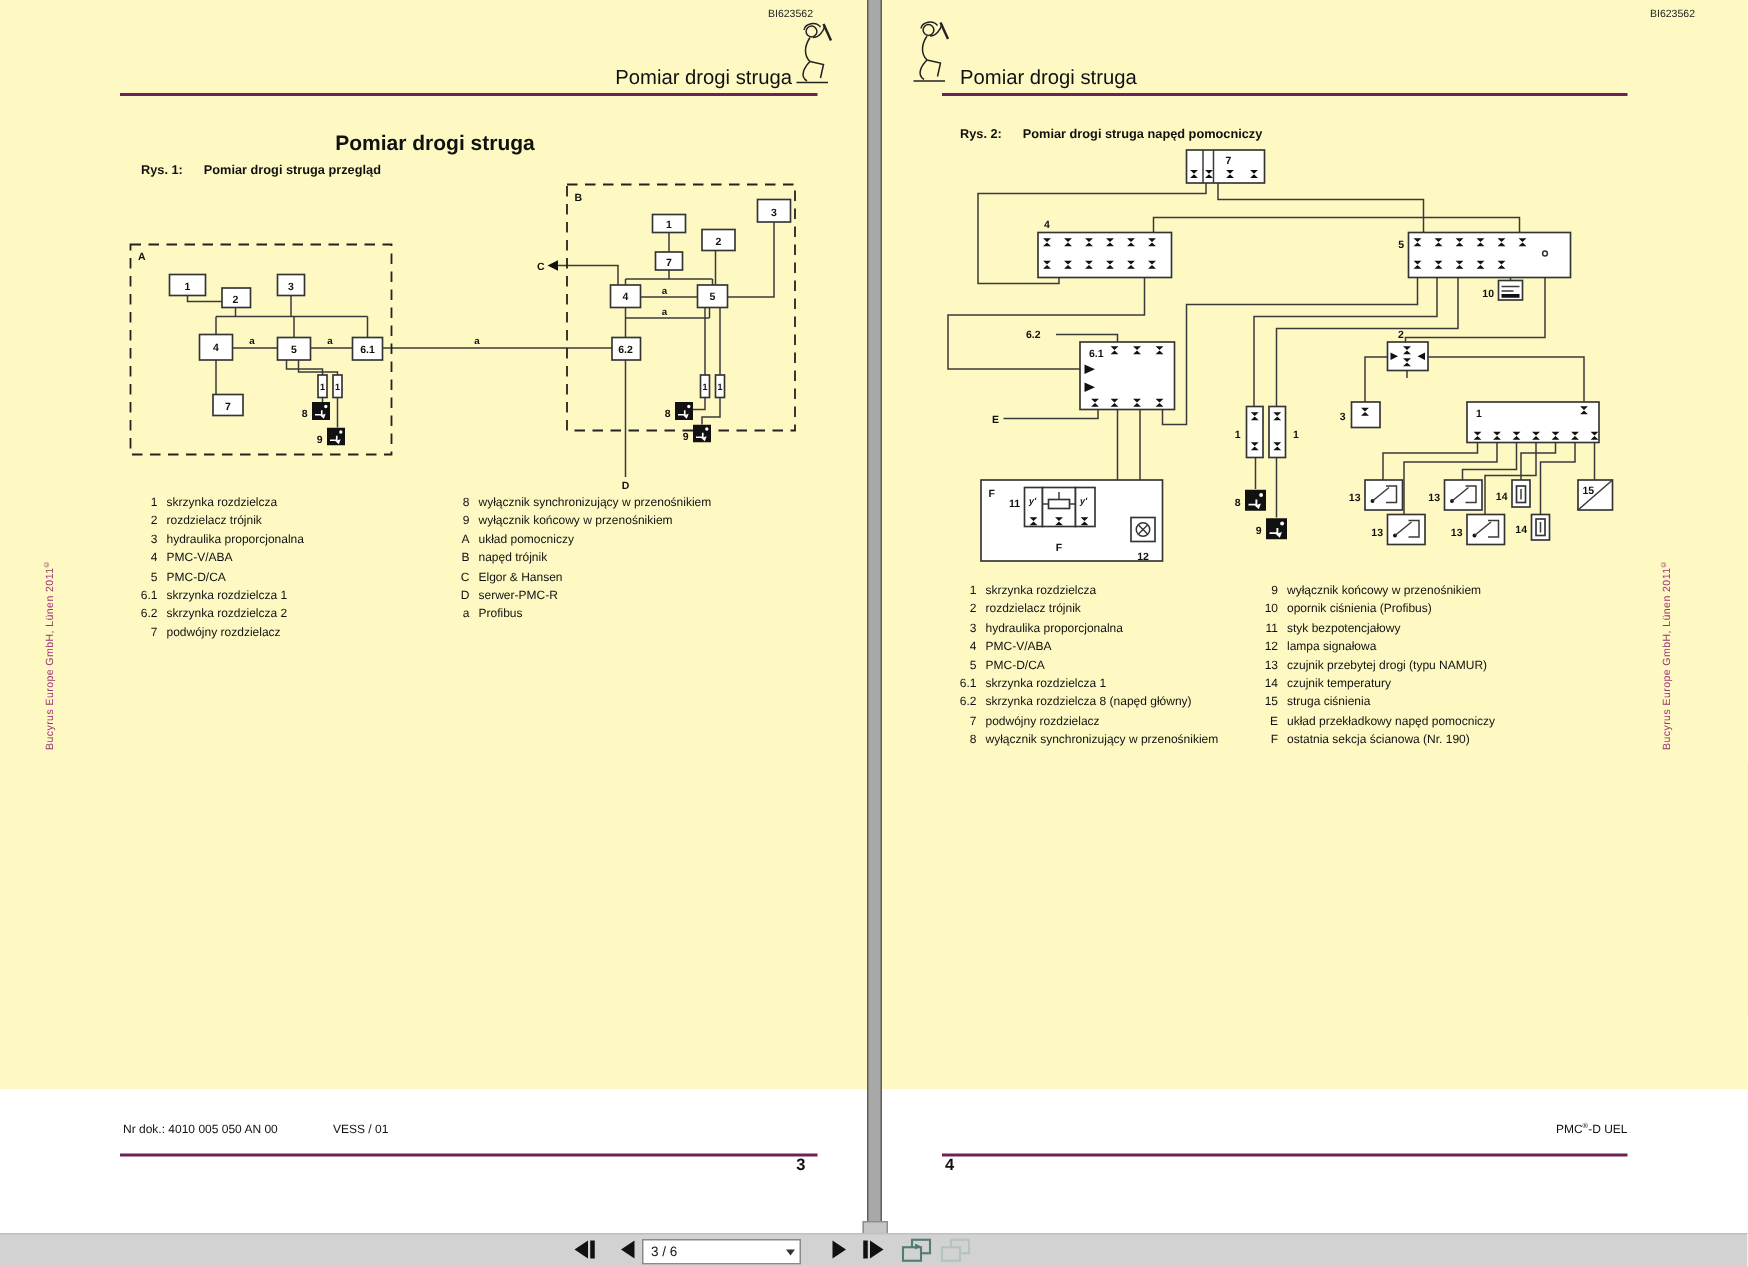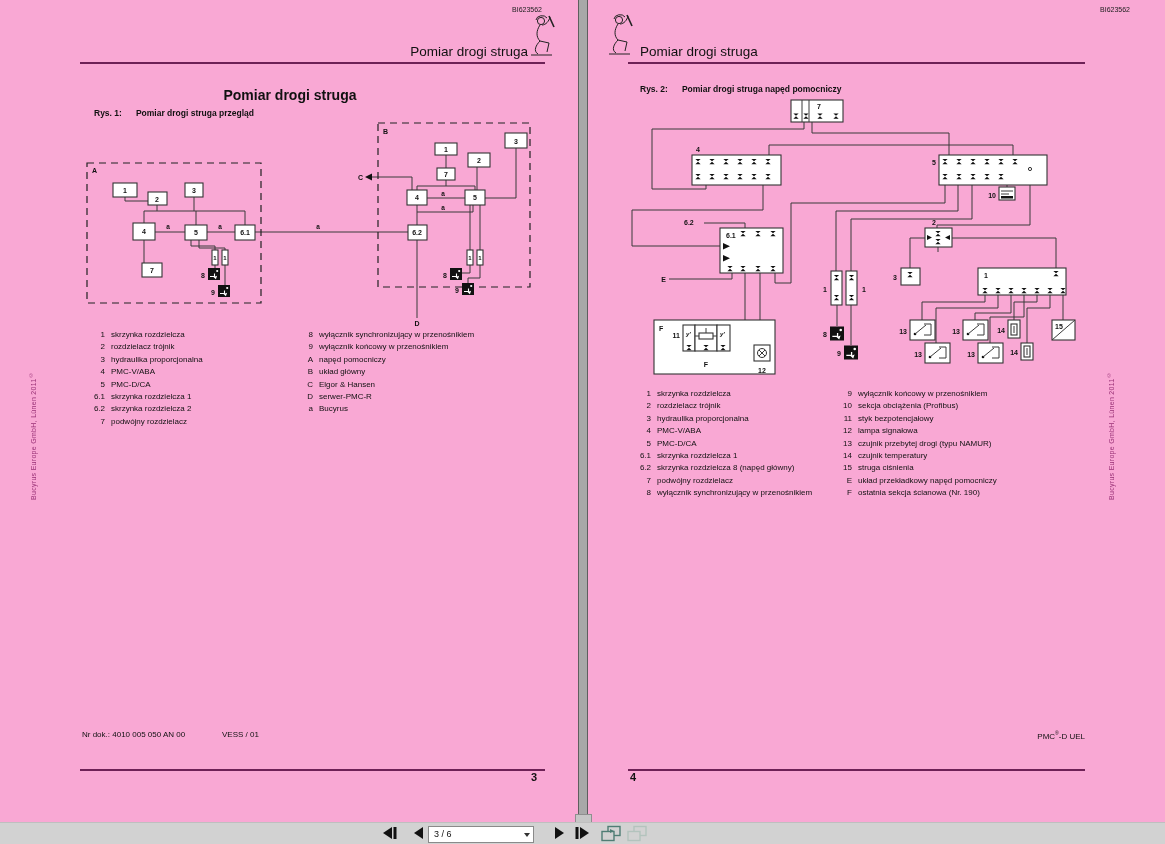--- a/index.html
+++ b/index.html
@@ -1,35 +1,35 @@
 <!DOCTYPE html>
 <html><head>
 <meta charset="utf-8">
 <style>
   html,body{margin:0;padding:0;background:#fff;}
   body{width:1165px;height:844px;position:relative;font-family:"Liberation Sans",sans-serif;color:#111;overflow:hidden;}
-  .page{position:absolute;top:0;height:822px;background:#f9a8d4;}
+  .page{position:absolute;top:0;height:726px;background:#fef9c3;}
   .page-left{left:0;width:578px;}
   .page-right{left:588px;width:577px;}
   .divider{position:absolute;left:578px;top:0;width:8px;height:822px;background:#a8a8a8;border-left:1px solid #5e5e5e;border-right:1px solid #5e5e5e;}
   .doc-code{position:absolute;top:6px;font-size:7px;color:#222;}
   .hdr-rule{position:absolute;height:2px;background:#6e2156;}
   .hdr-title{position:absolute;top:44px;font-size:13.5px;color:#111;}
   .main-title{position:absolute;left:80px;top:87px;width:420px;text-align:center;font-size:14px;font-weight:bold;}
   .fig-cap{position:absolute;font-size:8.5px;font-weight:bold;white-space:nowrap;padding-left:12px;}
   .fig-cap .lbl{margin-right:14px;}
   .legend{position:absolute;}
   .lrow{display:flex;height:12.4px;font-size:8px;line-height:12.4px;white-space:nowrap;}
   .lnum{text-align:right;margin-right:6px;}
   .ltxt{}
   .leg-n25 .lnum{width:25px;}
   .leg-n26 .lnum{width:26px;}
   .leg-n30 .lnum{width:30px;}
   .foot-rule{position:absolute;top:769px;height:2px;background:#6e2156;}
-  .foot-text{position:absolute;top:730px;font-size:8px;}
+  .foot-text{position:absolute;top:748px;font-size:8px;}
   .page-num{position:absolute;top:771px;font-size:11px;font-weight:bold;}
   .copy-vert{position:absolute;top:330px;font-size:7px;color:#9a3277;writing-mode:vertical-rl;transform:rotate(180deg);letter-spacing:.3px;height:170px;}
   .copy-vert sup{font-size:5px;}
   .dia{position:absolute;}
   .dia text{font-family:"Liberation Sans",sans-serif;font-size:7px;font-weight:bold;fill:#111;}
   .dia .t6{font-size:6px;}
   .dia .ta{font-size:6.5px;}
   .wire{stroke:#3a3a3a;stroke-width:1;fill:none;}
   .bx{fill:#fff;stroke:#333;stroke-width:1.1;}
   .dashbx{fill:none;stroke:#222;stroke-width:1.2;stroke-dasharray:7,5;}
@@ -223,37 +223,37 @@
     <div class="lrow">
         <span class="lnum">8</span>
         <span class="ltxt">wyłącznik synchronizujący w przenośnikiem</span>
       </div>
     <div class="lrow">
         <span class="lnum">9</span>
         <span class="ltxt">wyłącznik końcowy w przenośnikiem</span>
       </div>
     <div class="lrow">
         <span class="lnum">A</span>
-        <span class="ltxt">napęd pomocniczy</span>
+        <span class="ltxt">układ pomocniczy</span>
       </div>
     <div class="lrow">
         <span class="lnum">B</span>
-        <span class="ltxt">układ główny</span>
+        <span class="ltxt">napęd trójnik</span>
       </div>
     <div class="lrow">
         <span class="lnum">C</span>
         <span class="ltxt">Elgor &amp; Hansen</span>
       </div>
     <div class="lrow">
         <span class="lnum">D</span>
         <span class="ltxt">serwer-PMC-R</span>
       </div>
     <div class="lrow">
         <span class="lnum">a</span>
-        <span class="ltxt">Bucyrus</span>
+        <span class="ltxt">Profibus</span>
       </div>
   </div>
 
   <div class="foot-rule" style="left:80px;width:465px;"></div>
   <div class="foot-text" style="left:82px;">Nr dok.: 4010 005 050 AN 00</div>
   <div class="foot-text" style="left:222px;">VESS / 01</div>
   <div class="page-num" style="right:41px;">3</div>
 
   <div class="copy-vert" style="left:28px;"><span>Bucyrus Europe GmbH, Lünen 2011</span><sup>©</sup></div>
 </div>
@@ -498,21 +498,21 @@
         <span class="ltxt">wyłącznik synchronizujący w przenośnikiem</span>
       </div>
   </div>
   <div class="legend leg-n30" style="left:234px;top:388px;">
     <div class="lrow">
         <span class="lnum">9</span>
         <span class="ltxt">wyłącznik końcowy w przenośnikiem</span>
       </div>
     <div class="lrow">
         <span class="lnum">10</span>
-        <span class="ltxt">sekcja obciążenia (Profibus)</span>
+        <span class="ltxt">opornik ciśnienia (Profibus)</span>
       </div>
     <div class="lrow">
         <span class="lnum">11</span>
         <span class="ltxt">styk bezpotencjałowy</span>
       </div>
     <div class="lrow">
         <span class="lnum">12</span>
         <span class="ltxt">lampa signałowa</span>
       </div>
     <div class="lrow">

